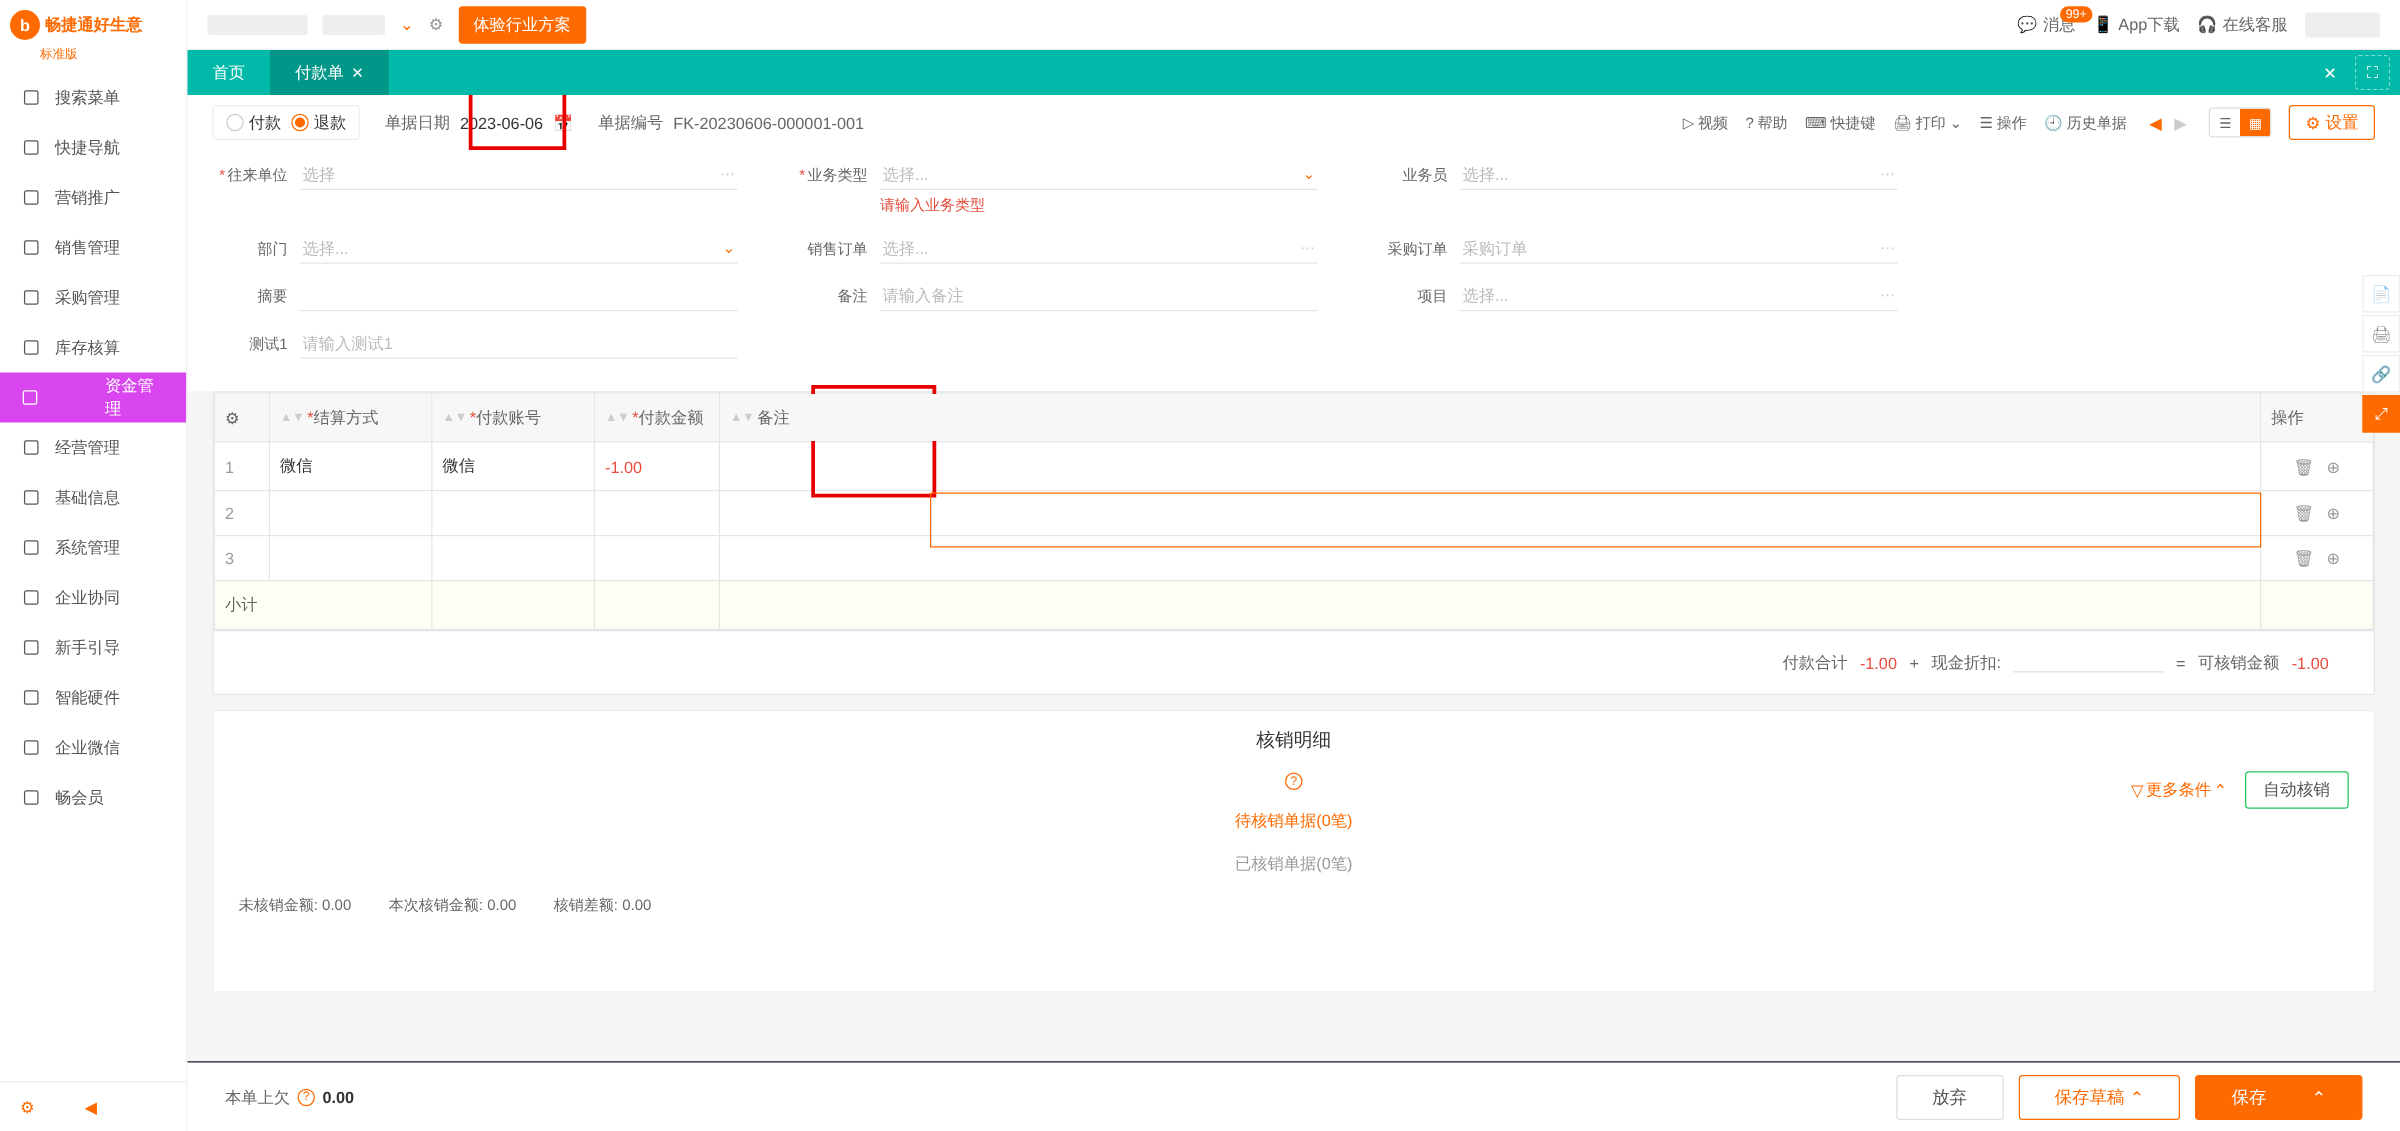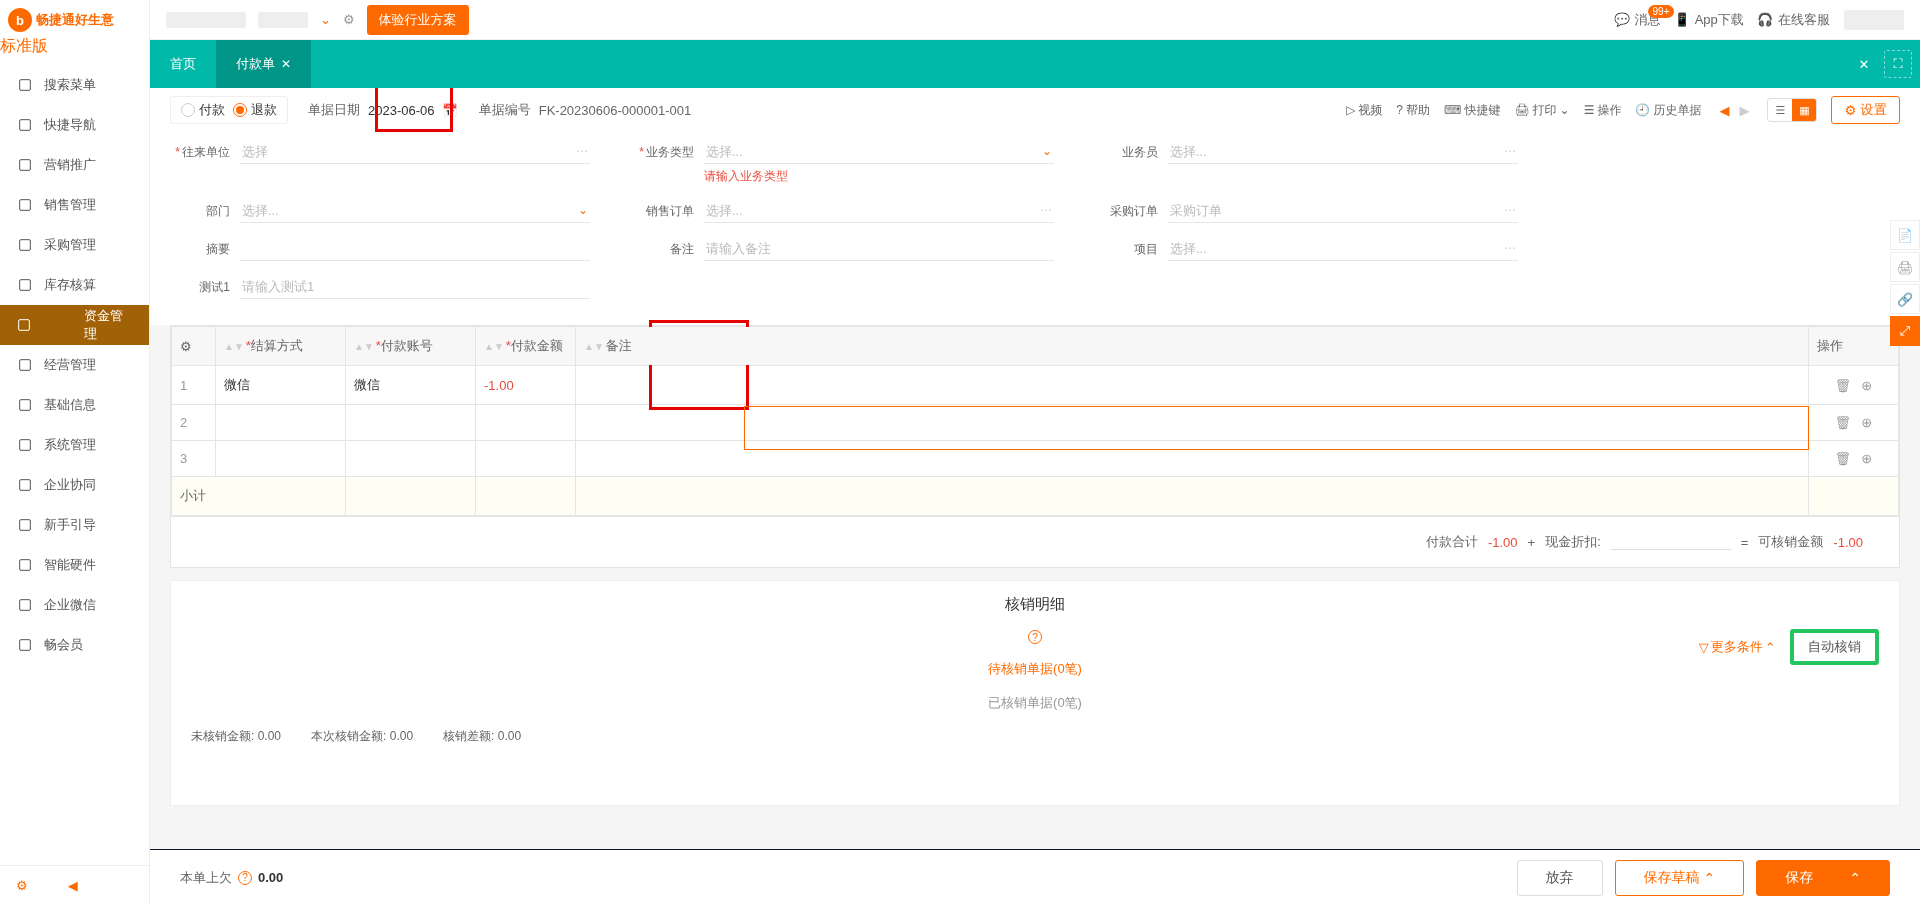--- a/index.html
+++ b/index.html
@@ -4,24 +4,24 @@
 <style>
 * { margin: 0; padding: 0; box-sizing: border-box; }
 body { font-family: "Microsoft YaHei", Arial, sans-serif; font-size: 13px; color: #333; background: #fff; overflow: hidden; }
 .app { display: flex; height: 905px; width: 1920px; position: relative; }
 
 
 .sidebar { width: 150px; background: #fff; border-right: 1px solid #eee; display: flex; flex-direction: column; }
 .logo-area { height: 40px; display: flex; align-items: center; padding: 4px 8px; }
 .logo-icon { width: 24px; height: 24px; background: #ff6a00; border-radius: 50%; color: #fff; display: flex; align-items: center; justify-content: center; font-weight: bold; margin-right: 4px; }
 .logo-text { color: #ff6a00; font-size: 13px; font-weight: 600; }
-.logo-sub { color: #ff6a00; font-size: 16px; margin-top: -4px; margin-bottom: 8px; }
+.logo-sub { color: #ff6a00; font-size: 10px; padding-left: 32px; margin-top: -4px; margin-bottom: 8px; }
 .nav { flex: 1; overflow-y: auto; }
 .nav-item { display: flex; align-items: center; height: 40px; padding: 0 16px; cursor: pointer; color: #555; }
-.nav-item.active { background: #a16207; color: #fff; gap: 41px; }
+.nav-item.active { background: #d946ef; color: #fff; gap: 41px; }
 .nav-icon { width: 18px; height: 18px; margin-right: 10px; display: inline-flex; align-items: center; justify-content: center; }
 .nav-icon svg { width: 16px; height: 16px; stroke: currentColor; fill: none; stroke-width: 1.5; }
 .sidebar-footer { height: 40px; display: flex; align-items: center; padding: 0 16px; gap: 40px; color: #ff6a00; border-top: 1px solid #eee; }
 
 
 .main { flex: 1; display: flex; flex-direction: column; background: #f5f5f5; position: relative; }
 
 
 .topbar { height: 40px; background: #fff; display: flex; align-items: center; padding: 0 16px; border-bottom: 1px solid #eee; }
 .org-select { display: flex; align-items: center; gap: 12px; color: #999; }
@@ -29,21 +29,21 @@
 .chevron-down { color: #ff6a00; }
 .top-gear { margin-left: 12px; color: #999; cursor: pointer; }
 .btn-trial { margin-left: 12px; background: #ff6a00; color: #fff; border: none; padding: 6px 12px; border-radius: 3px; cursor: pointer; font-size: 13px; }
 .topbar-spacer { flex: 1; }
 .top-actions { display: flex; align-items: center; gap: 14px; color: #666; }
 .top-action { display: flex; align-items: center; gap: 4px; cursor: pointer; position: relative; }
 .badge { position: absolute; top: -6px; right: -14px; background: #ff6a00; color: #fff; font-size: 10px; padding: 1px 5px; border-radius: 8px; }
 .avatar-blur { width: 60px; height: 20px; background: #eee; border-radius: 2px; }
 
 
-.tabs-bar { height: 48px; background: #00b9a9; display: flex; align-items: center; padding: 0; position: relative; }
+.tabs-bar { height: 36px; background: #00b9a9; display: flex; align-items: center; padding: 0; position: relative; }
 .tab { padding: 0 20px; height: 100%; display: flex; align-items: center; color: #fff; cursor: pointer; gap: 6px; }
 .tab.active { background: #009688; }
 .tab-close { font-size: 12px; }
 .tabs-right { margin-left: auto; display: flex; align-items: center; color: #fff; padding-right: 8px; gap: 6px; }
 .tabs-right-btn { width: 28px; height: 28px; display: flex; align-items: center; justify-content: center; cursor: pointer; }
 .fullscreen-btn { border: 1px dashed rgba(255,255,255,0.5); border-radius: 3px; }
 
 
 .toolbar { background: #fff; display: flex; align-items: center; height: 44px; padding: 0 20px; gap: 10px; position: relative; }
 .radio-group { display: flex; align-items: center; gap: 8px; border: 1px solid #eee; border-radius: 3px; padding: 4px 10px; }
@@ -107,21 +107,21 @@
 
 .writeoff { background: #fff; margin: 12px 20px 0; padding: 14px 20px 60px; border: 1px solid #eee; position: relative; min-height: 150px; }
 .writeoff-header { display: flex; align-items: center; gap: 16px; margin-bottom: 16px; flex-direction: column; }
 .writeoff-title { font-size: 15px; color: #333; }
 .help-icon { color: #ff6a00; border: 1px solid #ff6a00; border-radius: 50%; width: 14px; height: 14px; display: inline-flex; align-items: center; justify-content: center; font-size: 10px; }
 .writeoff-tab { color: #999; cursor: pointer; }
 .writeoff-tab.active { color: #ff6a00; }
 .writeoff-stats { display: flex; gap: 30px; color: #666; font-size: 12px; }
 .writeoff-right { position: absolute; right: 20px; top: 48px; display: flex; align-items: center; gap: 14px; }
 .more-cond { color: #ff6a00; cursor: pointer; display: flex; align-items: center; gap: 2px; }
-.btn-auto { border: 4px solid #22c55e; background: #fff; padding: 5px 14px; border-radius: 3px; cursor: pointer; color: #555; }
+.btn-auto { border: 1px solid #22c55e; background: #fff; padding: 5px 14px; border-radius: 3px; cursor: pointer; color: #555; }
 
 
 .footer-bar { position: absolute; bottom: 0; left: 0; right: 0; background: #fff; border-top: 1px solid #0f172a; height: 56px; display: flex; align-items: center; padding: 0 30px; }
 .owe-label { color: #666; display: flex; align-items: center; gap: 6px; }
 .owe-val { font-weight: bold; color: #333; }
 .footer-spacer { flex: 1; }
 .btn-footer { padding: 8px 28px; border-radius: 3px; cursor: pointer; margin-left: 12px; font-size: 14px; border: 1px solid #ddd; background: #fff; color: #555; display: flex; align-items: center; gap: 4px; }
 .btn-draft { border-color: #ff6a00; color: #ff6a00; background: #fff; }
 .btn-save { background: #ff6a00; color: #fff; border-color: #ff6a00; gap: 36px; }
 

